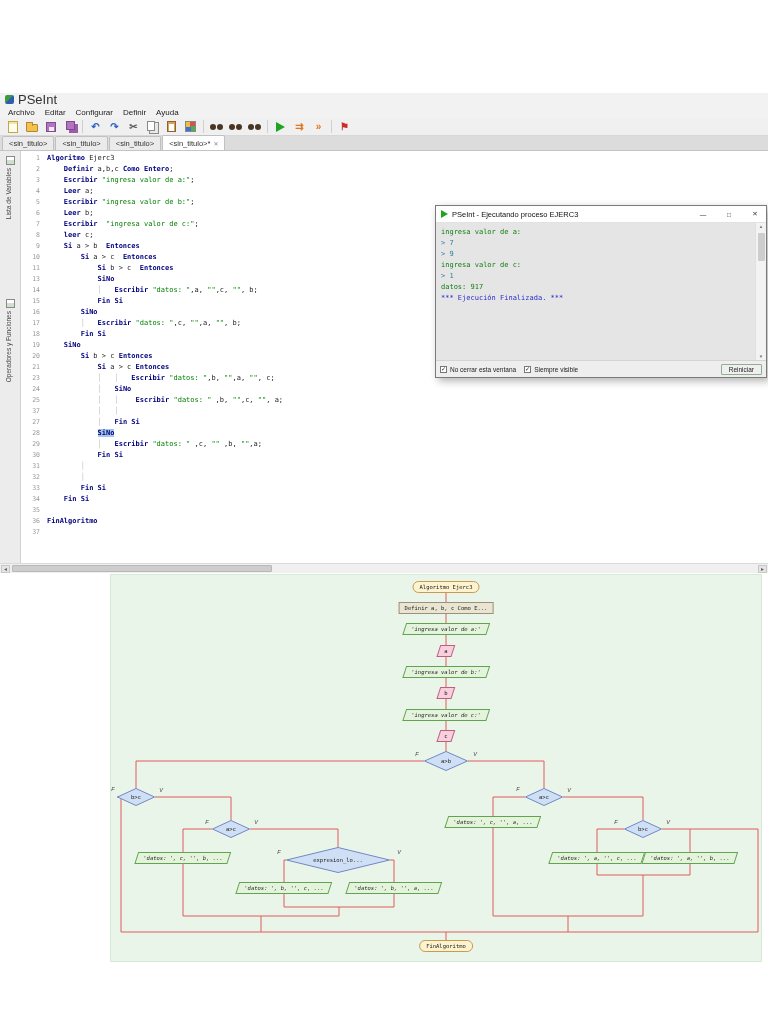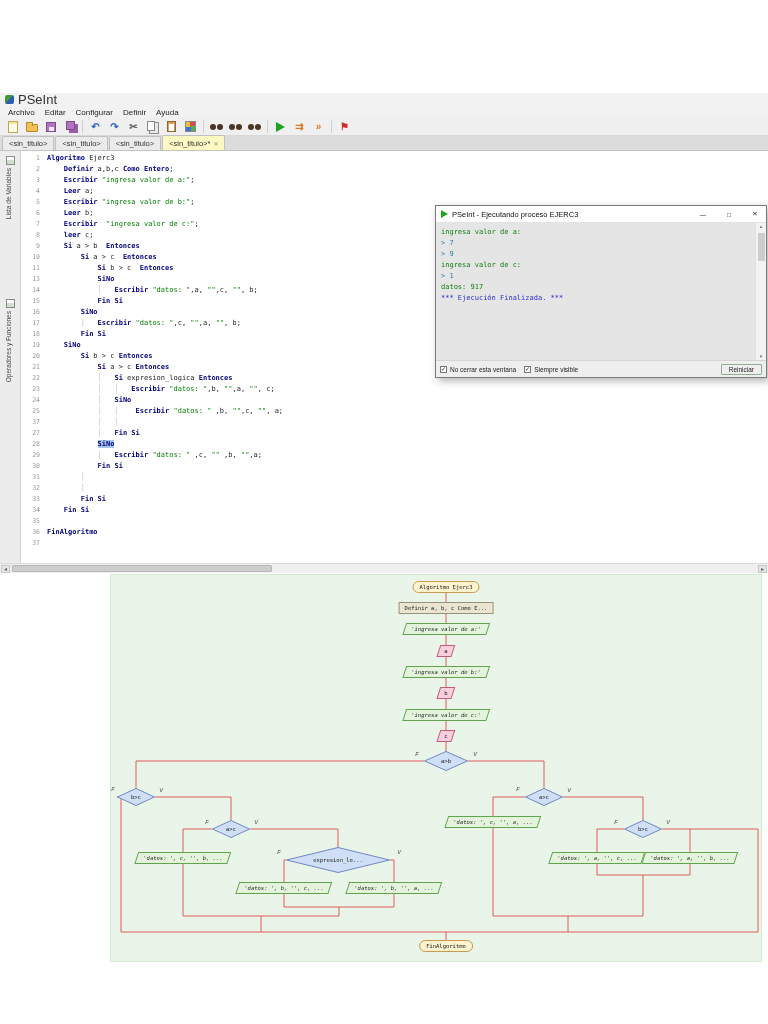--- a/index.html
+++ b/index.html
@@ -26,21 +26,21 @@
   .ti-pages{width:8px;height:10px;background:#fff;border:1px solid #8a8a8a;box-shadow:3px 2px 0 #e8e8e8,3px 2px 0 1px #8a8a8a;margin:-1px 3px 0 0}
   .ti-clipboard{width:9px;height:11px;background:#d9a05b;border:1px solid #8f6527;position:relative}
   .ti-clipboard::after{content:"";position:absolute;left:1px;top:2px;width:5px;height:7px;background:#fff}
   .ti-palette{width:11px;height:11px;border:1px solid #888;background:conic-gradient(#d94f4f 0 25%,#4fae4f 0 50%,#3f6fd9 0 75%,#e8c13f 0)}
   .ti-binoc{width:13px;height:6px;position:relative}
   .ti-binoc::before,.ti-binoc::after{content:"";position:absolute;top:0;width:6px;height:6px;border-radius:50%;background:#4a3524}
   .ti-binoc::before{left:0}.ti-binoc::after{right:0}
   .ti-play{width:0;height:0;border-left:9px solid #1fa41f;border-top:5px solid transparent;border-bottom:5px solid transparent}
   .tabbar{height:15px;display:flex;align-items:flex-end;background:#dcdcdc;border-bottom:1px solid #c4c4c4;padding-left:2px}
   .tab{height:14px;display:flex;align-items:center;gap:3px;padding:0 6px;font-size:7.5px;color:#333;background:#ebebeb;border:1px solid #c0c0c0;border-bottom:none;margin-right:1px;border-radius:2px 2px 0 0;cursor:default}
-  .tab.active{background:#fef9c3;height:15px}
+  .tab.active{background:#ffffff;height:15px}
   .tab .x{font-size:6px;color:#888}
 
   
   .main{display:flex;height:412px}
   .lstrip{width:21px;height:412px;background:#ececec;border-right:1px solid #d2d2d2;position:relative;flex:none}
   .sic{position:absolute;left:6px;width:9px;height:9px;border:1px solid #8a8a8a;background:linear-gradient(#fff 50%,#cfe0cf 50%)}
   .vlabel{position:absolute;left:5px;writing-mode:vertical-rl;transform:rotate(180deg);font-size:6.5px;color:#444;white-space:nowrap;letter-spacing:0}
   .editor{position:relative;flex:1;background:#fff;overflow:hidden;padding-top:2px}
   .cl{display:flex;height:11px;line-height:11px;font-family:"DejaVu Sans Mono",monospace;font-size:7px;white-space:pre}
   .ln{width:26px;text-align:right;padding-right:7px;color:#999;font-size:6.5px;flex:none}
@@ -202,21 +202,20 @@
             <div class="cl"><span class="ln">11</span><span class="ct"><span class="p">            </span><span class="k">Si</span><span class="p"> b &gt; c  </span><span class="k">Entonces</span></span></div>
             <div class="cl"><span class="ln">13</span><span class="ct"><span class="p">            </span><span class="k">SiNo</span></span></div>
             <div class="cl"><span class="ln">14</span><span class="ct"><span class="p">            </span><span class="g">│</span><span class="p">   </span><span class="k">Escribir</span><span class="p"> </span><span class="s">"datos: "</span><span class="p">,a, </span><span class="s">""</span><span class="p">,c, </span><span class="s">""</span><span class="p">, b;</span></span></div>
             <div class="cl"><span class="ln">15</span><span class="ct"><span class="p">            </span><span class="k">Fin Si</span></span></div>
             <div class="cl"><span class="ln">16</span><span class="ct"><span class="p">        </span><span class="k">SiNo</span></span></div>
             <div class="cl"><span class="ln">17</span><span class="ct"><span class="p">        </span><span class="g">│</span><span class="p">   </span><span class="k">Escribir</span><span class="p"> </span><span class="s">"datos: "</span><span class="p">,c, </span><span class="s">""</span><span class="p">,a, </span><span class="s">""</span><span class="p">, b;</span></span></div>
             <div class="cl"><span class="ln">18</span><span class="ct"><span class="p">        </span><span class="k">Fin Si</span></span></div>
             <div class="cl"><span class="ln">19</span><span class="ct"><span class="p">    </span><span class="k">SiNo</span></span></div>
             <div class="cl"><span class="ln">20</span><span class="ct"><span class="p">        </span><span class="k">Si</span><span class="p"> b &gt; c </span><span class="k">Entonces</span></span></div>
             <div class="cl"><span class="ln">21</span><span class="ct"><span class="p">            </span><span class="k">Si</span><span class="p"> a &gt; c </span><span class="k">Entonces</span></span></div>
-            <div class="cl"><span class="ln">22</span><span class="ct"><span class="p">            </span><span class="g">│</span><span class="p">   </span><span class="k">Si</span><span class="p"> expresion_logica </span><span class="k">Entonces</span></span></div>
             <div class="cl"><span class="ln">23</span><span class="ct"><span class="p">            </span><span class="g">│</span><span class="p">   </span><span class="g">│</span><span class="p">   </span><span class="k">Escribir</span><span class="p"> </span><span class="s">"datos: "</span><span class="p">,b, </span><span class="s">""</span><span class="p">,a, </span><span class="s">""</span><span class="p">, c;</span></span></div>
             <div class="cl"><span class="ln">24</span><span class="ct"><span class="p">            </span><span class="g">│</span><span class="p">   </span><span class="k">SiNo</span></span></div>
             <div class="cl"><span class="ln">25</span><span class="ct"><span class="p">            </span><span class="g">│</span><span class="p">   </span><span class="g">│</span><span class="p">    </span><span class="k">Escribir</span><span class="p"> </span><span class="s">"datos: "</span><span class="p"> ,b, </span><span class="s">""</span><span class="p">,c, </span><span class="s">""</span><span class="p">, a;</span></span></div>
             <div class="cl"><span class="ln">37</span><span class="ct"><span class="p">            </span><span class="g">│</span><span class="p">   </span><span class="g">│</span></span></div>
             <div class="cl"><span class="ln">27</span><span class="ct"><span class="p">            </span><span class="g">│</span><span class="p">   </span><span class="k">Fin Si</span></span></div>
             <div class="cl"><span class="ln">28</span><span class="ct"><span class="p">            </span><span class="ks">SiNo</span></span></div>
             <div class="cl"><span class="ln">29</span><span class="ct"><span class="p">            </span><span class="g">│</span><span class="p">   </span><span class="k">Escribir</span><span class="p"> </span><span class="s">"datos: "</span><span class="p"> ,c, </span><span class="s">""</span><span class="p"> ,b, </span><span class="s">""</span><span class="p">,a;</span></span></div>
             <div class="cl"><span class="ln">30</span><span class="ct"><span class="p">            </span><span class="k">Fin Si</span></span></div>
             <div class="cl"><span class="ln">31</span><span class="ct"><span class="p">        </span><span class="g">│</span></span></div>
             <div class="cl"><span class="ln">32</span><span class="ct"><span class="p">        </span><span class="g">│</span></span></div>

